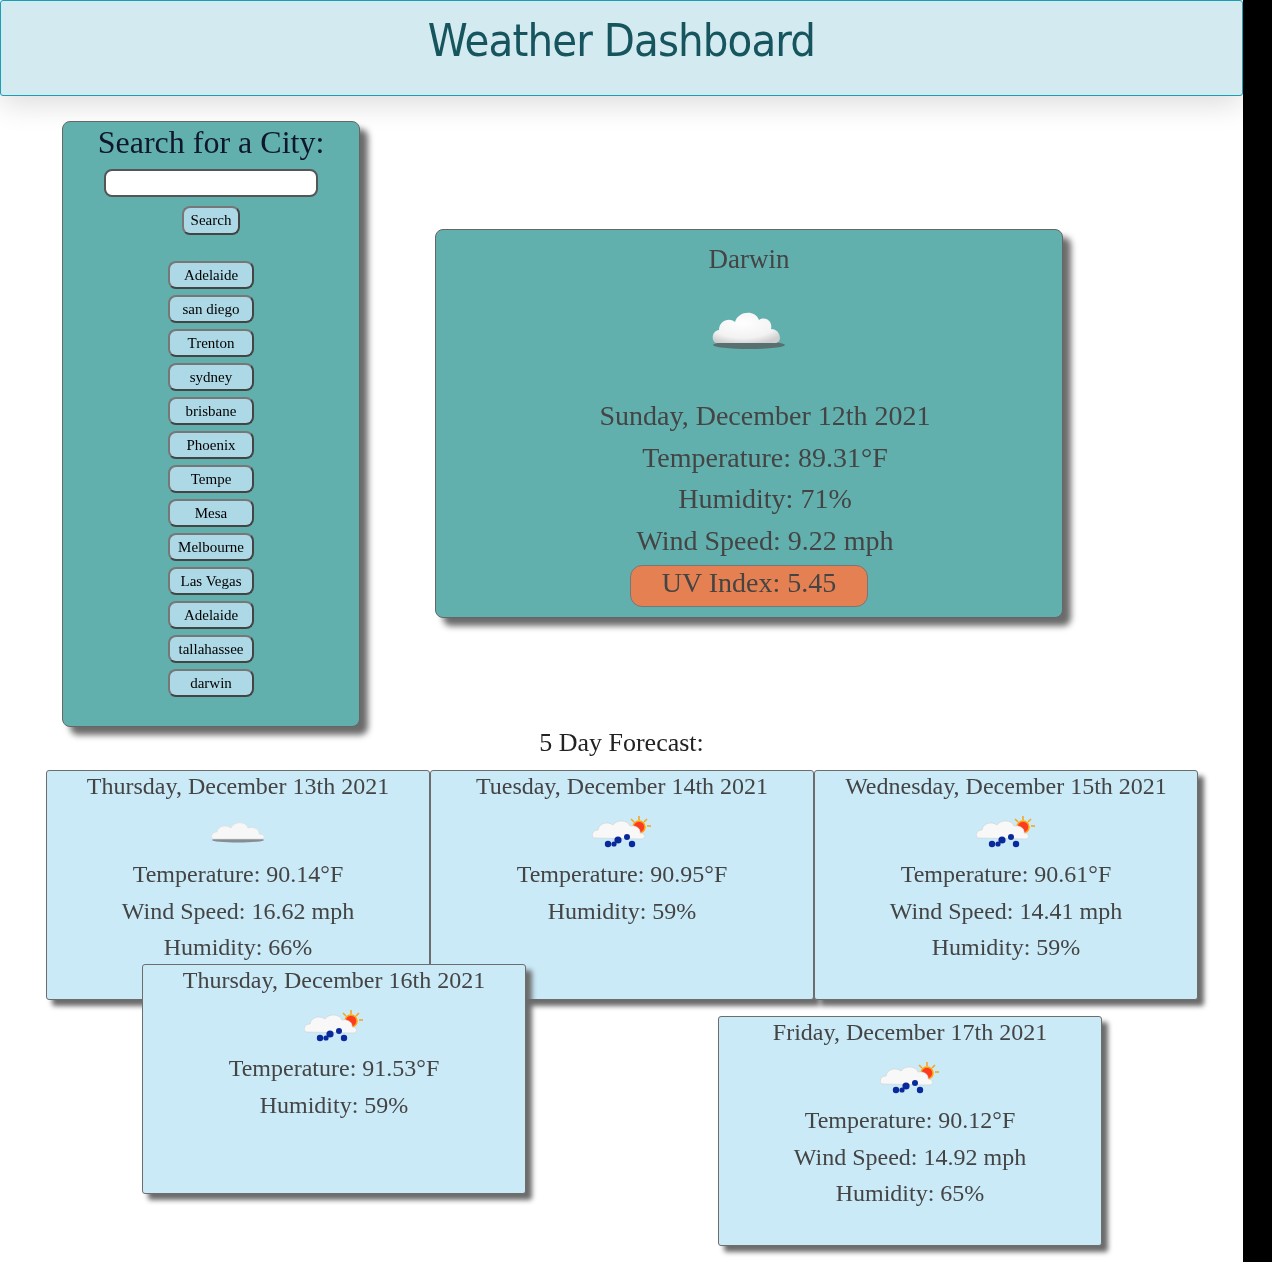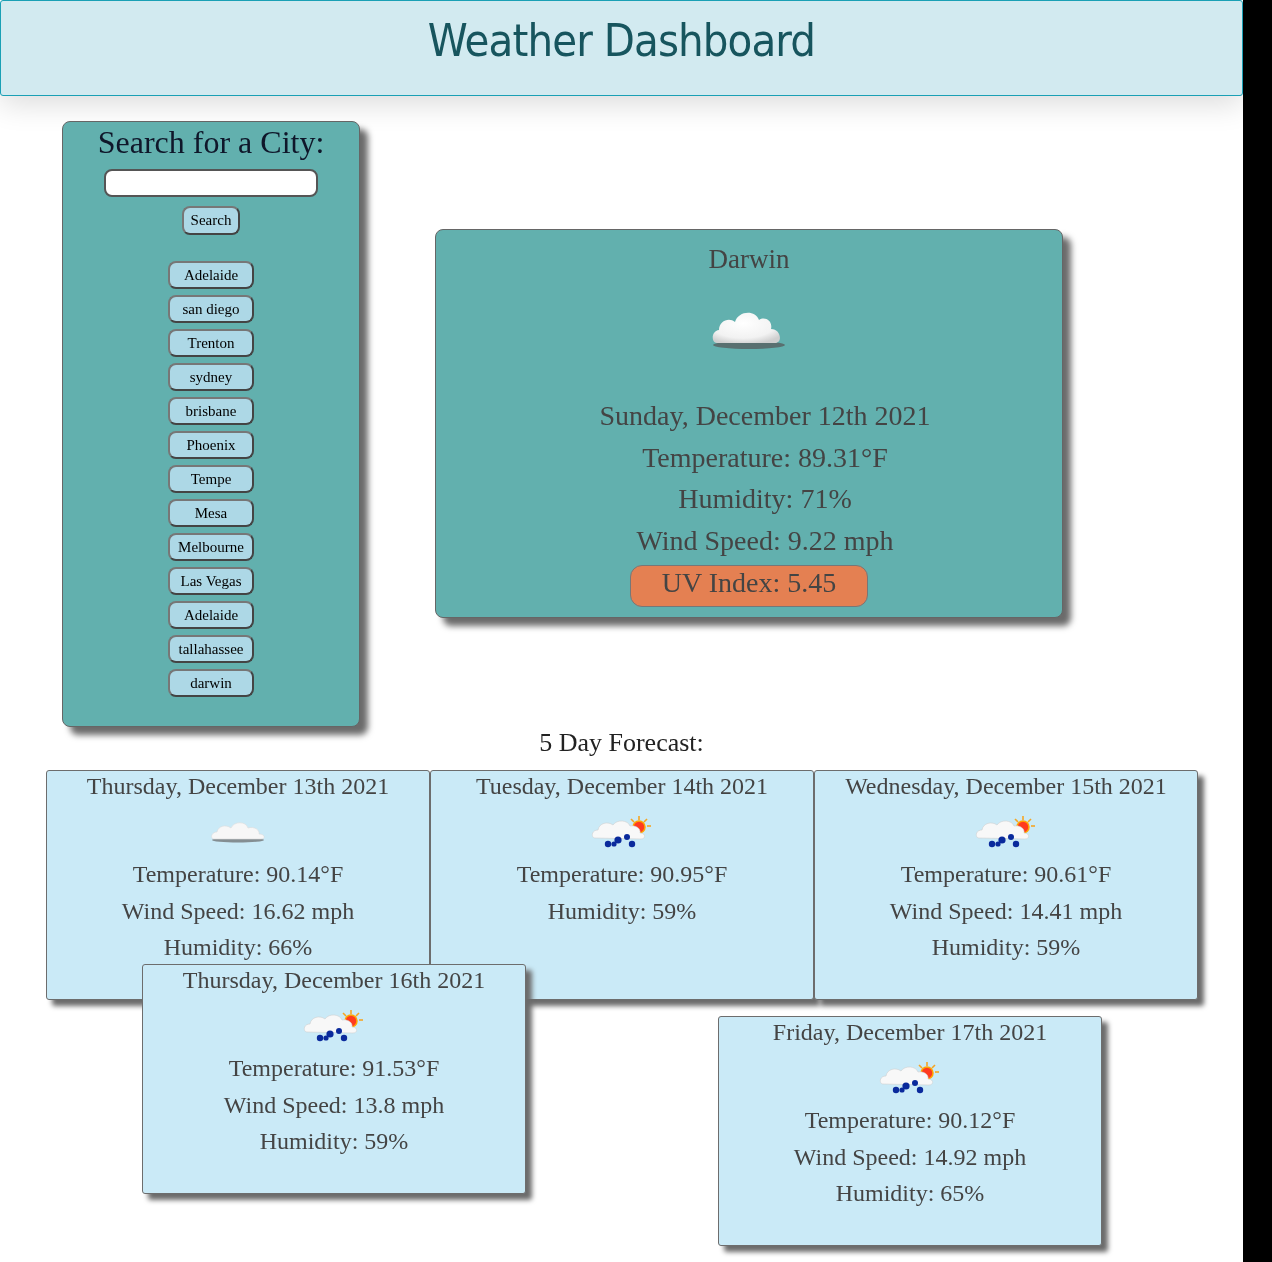--- a/index.html
+++ b/index.html
@@ -238,21 +238,20 @@
         <circle cx="48" cy="13" r="6" fill="#ff3b1f" stroke="#ffa500" stroke-width="1.5"></circle>
         <path d="M4 24 C0 24 0 16 7 16 C8 9 17 7 22 11 C26 5 37 6 39 12 C44 11 50 14 49 19 C55 19 55 25 50 25 Z" fill="#f8f8f8" stroke="#d0d0d0" stroke-width="0.6"></path>
         <circle cx="17" cy="30" r="3.2" fill="#0a2a9c"></circle>
         <circle cx="27" cy="26" r="3.6" fill="#0a2a9c"></circle>
         <circle cx="36" cy="23" r="3" fill="#0a2a9c"></circle>
         <circle cx="41" cy="30" r="3.2" fill="#0a2a9c"></circle>
         <circle cx="23" cy="30" r="2.6" fill="#0a2a9c"></circle>
       </svg>
     </div>
     <div class="fline">Temperature: 91.53°F</div>
-    <div class="fline">Wind Speed: 13.8 mph</div>
     <div class="fline">Humidity: 59%</div>
   </div>
 
   <div class="fc-card" style="left:718px; top:1016px; width:382px; height:228px;">
     <div class="fdate">Friday, December 17th 2021</div>
     <div class="ficon">
       <svg width="62" height="34" viewBox="0 0 62 34">
         <g stroke="#f5a623" stroke-width="1.6">
           <line x1="48" y1="2" x2="48" y2="6"></line>
             <line x1="56" y1="5" x2="53" y2="8"></line>

